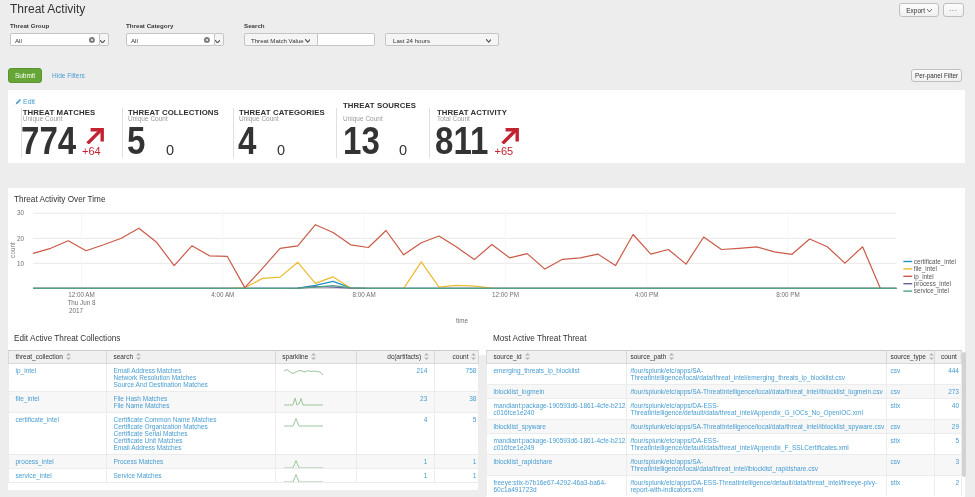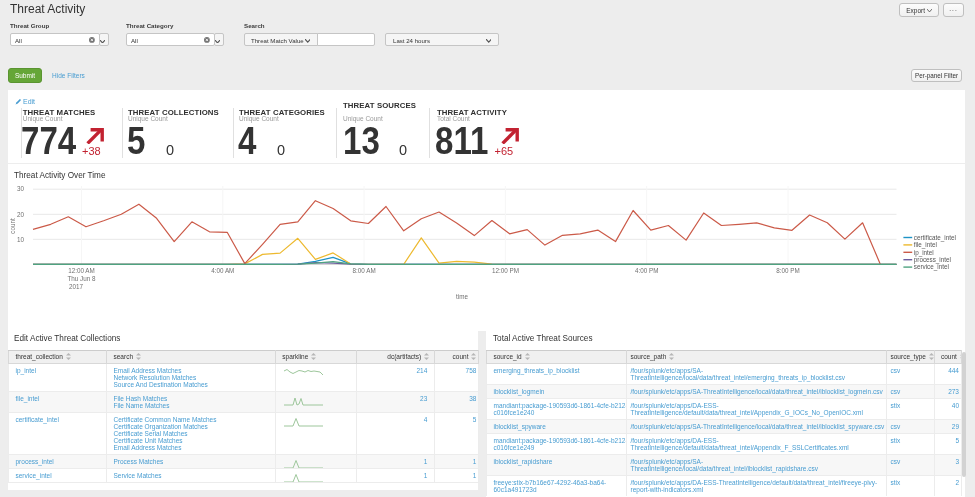--- a/index.html
+++ b/index.html
@@ -68,42 +68,42 @@
 <div class="vline" style="left:232.7px;top:108px;height:50px"></div>
 <div class="vline" style="left:335.7px;top:108px;height:50px"></div>
 <div class="vline" style="left:428.5px;top:108px;height:50px"></div>
 <div class="kphead" style="left:22.7px;top:107.5px">THREAT MATCHES</div>
 <div class="kpsub" style="left:22.7px;top:114.5px">Unique Count</div>
 <div class="kpnum" style="left:20.5px;top:128px">774</div>
 <svg width="19" height="16" viewBox="0 0 19 16" class="abs" style="left:85px;top:127.5px">
     <path d="M2.6 15.4 L15.6 2.4" stroke="#c22231" stroke-width="3.4" fill="none"></path>
     <path d="M5.6 1.8 L17.2 1.8 L17.2 13.4" stroke="#c22231" stroke-width="3.4" fill="none"></path>
   </svg>
-<div class="kpdelta" style="left:82px;top:145px">+38</div>
+<div class="kpdelta" style="left:82px;top:145px">+64</div>
 <div class="kphead" style="left:128px;top:107.5px">THREAT COLLECTIONS</div>
 <div class="kpsub" style="left:128px;top:114.5px">Unique Count</div>
 <div class="kpnum" style="left:127px;top:128px">5</div>
 <div class="kpzero" style="left:166px;top:141.5px">0</div>
 <div class="kphead" style="left:239px;top:107.5px">THREAT CATEGORIES</div>
 <div class="kpsub" style="left:239px;top:114.5px">Unique Count</div>
 <div class="kpnum" style="left:238px;top:128px">4</div>
 <div class="kpzero" style="left:277px;top:141.5px">0</div>
 <div class="kphead" style="left:343px;top:101px">THREAT SOURCES</div>
 <div class="kpsub" style="left:343px;top:114.5px">Unique Count</div>
 <div class="kpnum" style="left:342.5px;top:128px">13</div>
 <div class="kpzero" style="left:399px;top:141.5px">0</div>
 <div class="kphead" style="left:437px;top:107.5px">THREAT ACTIVITY</div>
 <div class="kpsub" style="left:437px;top:114.5px">Total Count</div>
 <div class="kpnum" style="left:435px;top:128px">811</div>
 <svg width="19" height="16" viewBox="0 0 19 16" class="abs" style="left:499.5px;top:127.5px">
     <path d="M2.6 15.4 L15.6 2.4" stroke="#c22231" stroke-width="3.4" fill="none"></path>
     <path d="M5.6 1.8 L17.2 1.8 L17.2 13.4" stroke="#c22231" stroke-width="3.4" fill="none"></path>
   </svg>
 <div class="kpdelta" style="left:494.5px;top:145px">+65</div>
-<div class="panel" style="left:8px;top:164px;width:957px;height:167px">
+<div class="panel" style="left:8px;top:188px;width:957px;height:167px">
     <div class="ttl" style="left:6px;top:7px">Threat Activity Over Time</div>
     <svg width="957" height="147" viewBox="0 0 957 147" style="position:absolute;left:0;top:0">
       <line x1="25" x2="888.5" y1="25.2" y2="25.2" stroke="#e8e8e8" stroke-width="1"></line>
       <line x1="25" x2="888.5" y1="50.3" y2="50.3" stroke="#e8e8e8" stroke-width="1"></line>
       <line x1="25" x2="888.5" y1="75.3" y2="75.3" stroke="#e8e8e8" stroke-width="1"></line>
       <line x1="73.5" x2="73.5" y1="22" y2="100.4" stroke="#f6f6f6" stroke-width="1"></line>
       <line x1="214.8" x2="214.8" y1="22" y2="100.4" stroke="#f6f6f6" stroke-width="1"></line>
       <line x1="356.1" x2="356.1" y1="22" y2="100.4" stroke="#f6f6f6" stroke-width="1"></line>
       <line x1="497.4" x2="497.4" y1="22" y2="100.4" stroke="#f6f6f6" stroke-width="1"></line>
       <line x1="638.7" x2="638.7" y1="22" y2="100.4" stroke="#f6f6f6" stroke-width="1"></line>
@@ -234,21 +234,21 @@
               </svg>
             </span>
           </td>
           <td class="num">1</td>
           <td class="num2">1</td>
         </tr>
       </tbody>
     </table>
   </div>
 <div class="panel" style="left:486px;top:330px;width:479px;height:169px">
-    <div class="ttl" style="left:7px;top:3.5px">Total Active Threat Sources</div>
+    <div class="ttl" style="left:7px;top:3.5px">Most Active Threat Threat</div>
     <table style="position:absolute;left:0;top:19.5px;width:474.5px">
       <colgroup>
         <col style="width:140px">
         <col style="width:260px">
         <col style="width:47.5px">
         <col style="width:27px">
       </colgroup>
       <tbody>
         <tr>
           <th style="">source_id<svg width="5" height="7" viewBox="0 0 5 7" style="vertical-align:-1px;margin-left:3px">

